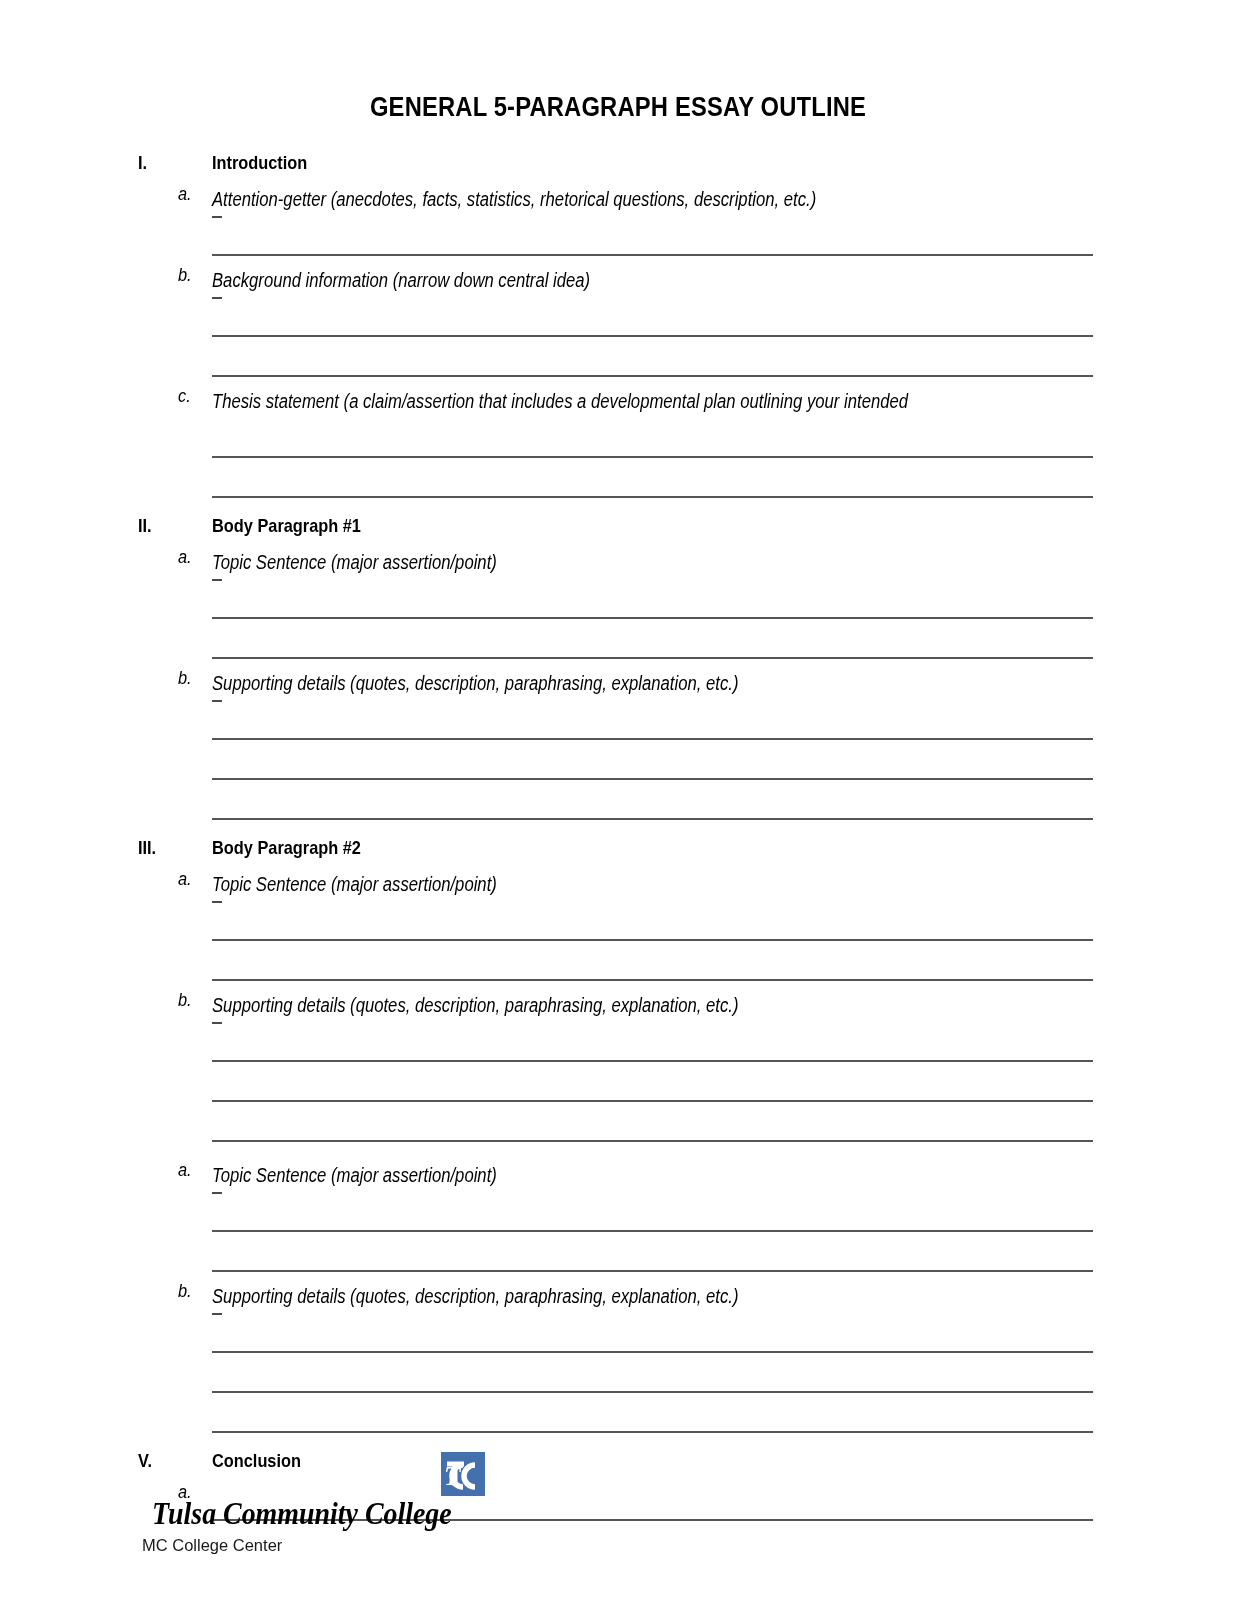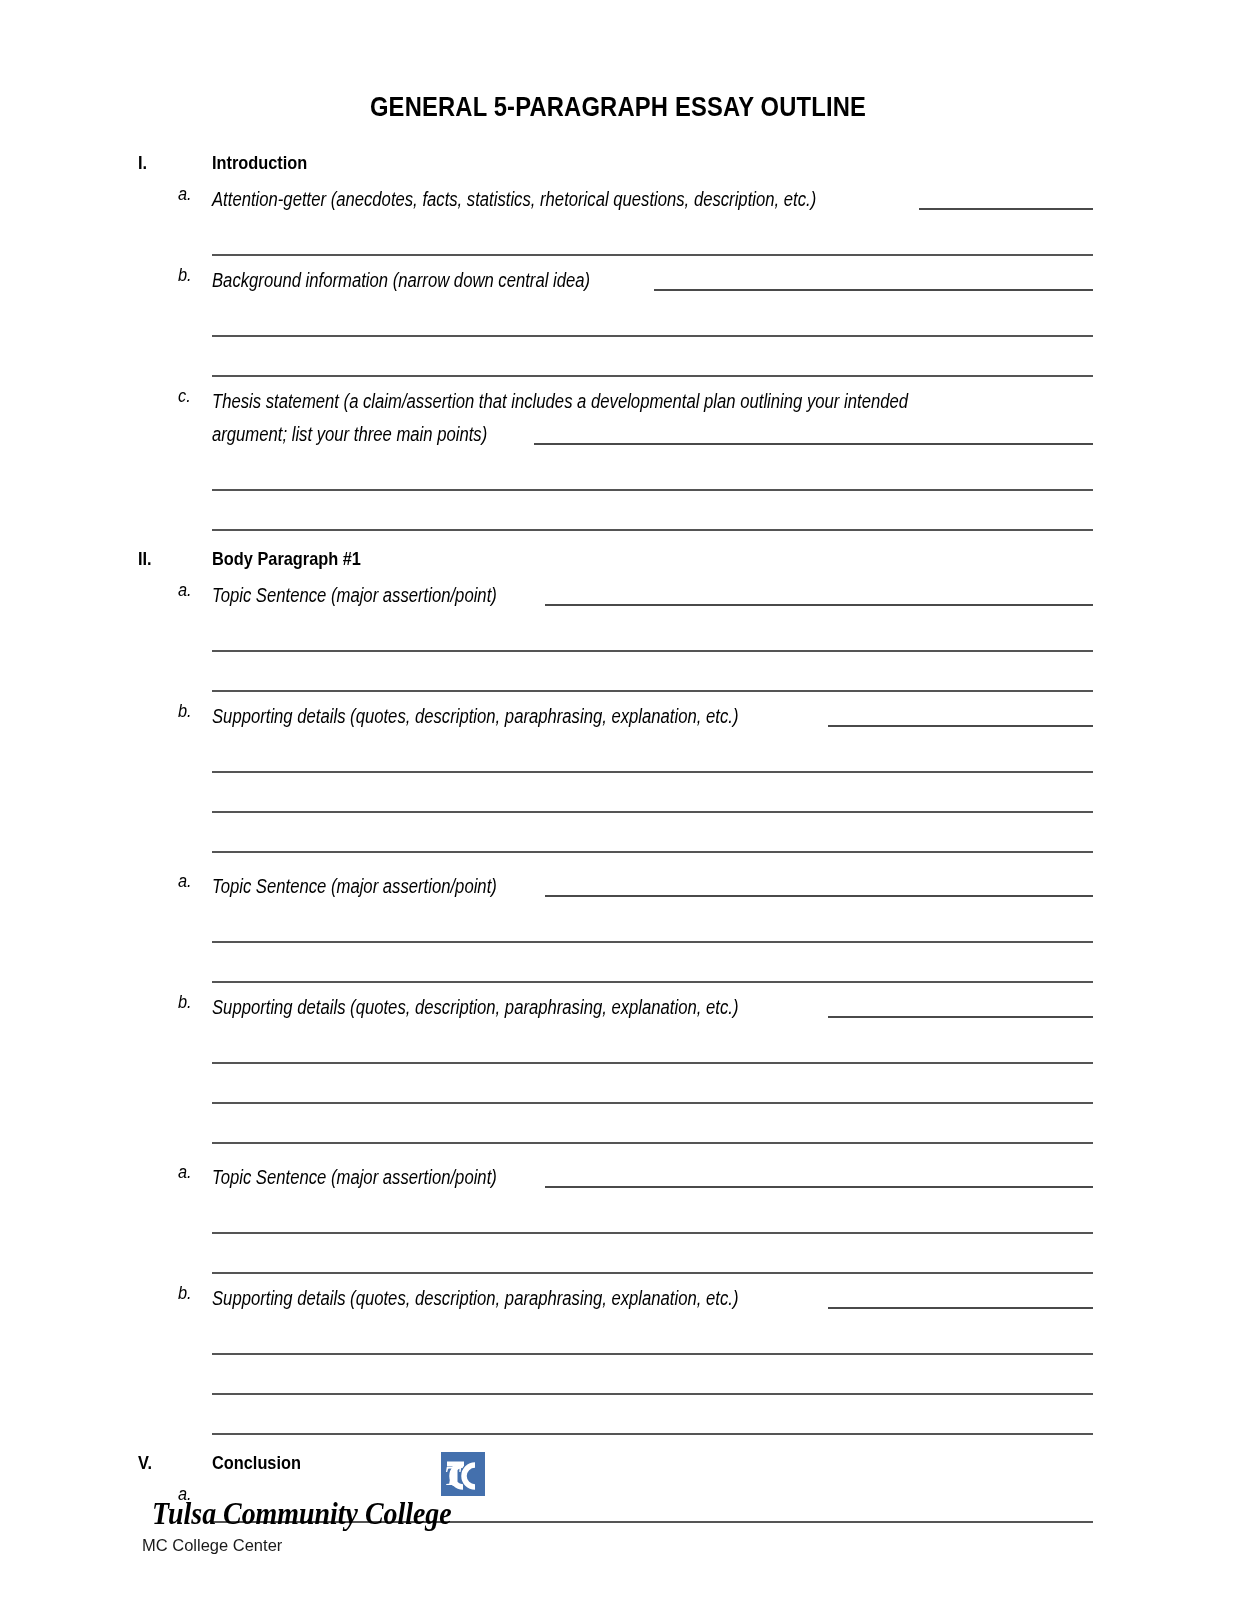--- a/index.html
+++ b/index.html
@@ -84,22 +84,23 @@
     transform: scaleX(0.86);
     transform-origin: left top;
   }
   .item-body {
     margin-left: 74px;
   }
 
   
   .text-rule-row {
     display: flex;
-    align-items: flex-end;
+    align-items: flex-start;
     height: 33px;
+    flex-direction: column;
   }
   .txt {
     font-size: 19.5px;
     font-style: italic;
     line-height: 33px;
     white-space: nowrap;
     transform: scaleX(0.855);
     transform-origin: left bottom;
     flex: 0 0 auto;
   }
@@ -196,24 +197,20 @@
             </div>
             <div class="blank-rule"></div>
             <div class="blank-rule"></div>
           </div>
         </div>
         <div class="gap-sm"></div>
         <div class="item">
           <div class="item-letter">c.</div>
           <div class="item-body">
             <div class="txt-full">Thesis statement (a claim/assertion that includes a developmental plan outlining your intended</div>
-            <div class="text-rule-row">
-              <span class="txt">argument; list your three main points)</span>
-              <span class="fill-rule"></span>
-            </div>
             <div class="blank-rule"></div>
             <div class="blank-rule"></div>
           </div>
         </div>
       </div>
       <div class="gap-md"></div>
       <div class="section">
         <div class="section-head">
           <div class="roman">II.</div>
           <div class="section-title">Body Paragraph #1</div>
@@ -238,20 +235,24 @@
               <span class="fill-rule"></span>
             </div>
             <div class="blank-rule"></div>
             <div class="blank-rule"></div>
             <div class="blank-rule"></div>
           </div>
         </div>
       </div>
       <div class="gap-md"></div>
       <div class="section">
+        <div class="section-head">
+          <div class="roman">III.</div>
+          <div class="section-title">Body Paragraph #2</div>
+        </div>
         <div class="item">
           <div class="item-letter">a.</div>
           <div class="item-body">
             <div class="text-rule-row">
               <span class="txt">Topic Sentence (major assertion/point) </span>
               <span class="fill-rule"></span>
             </div>
             <div class="blank-rule"></div>
             <div class="blank-rule"></div>
           </div>

